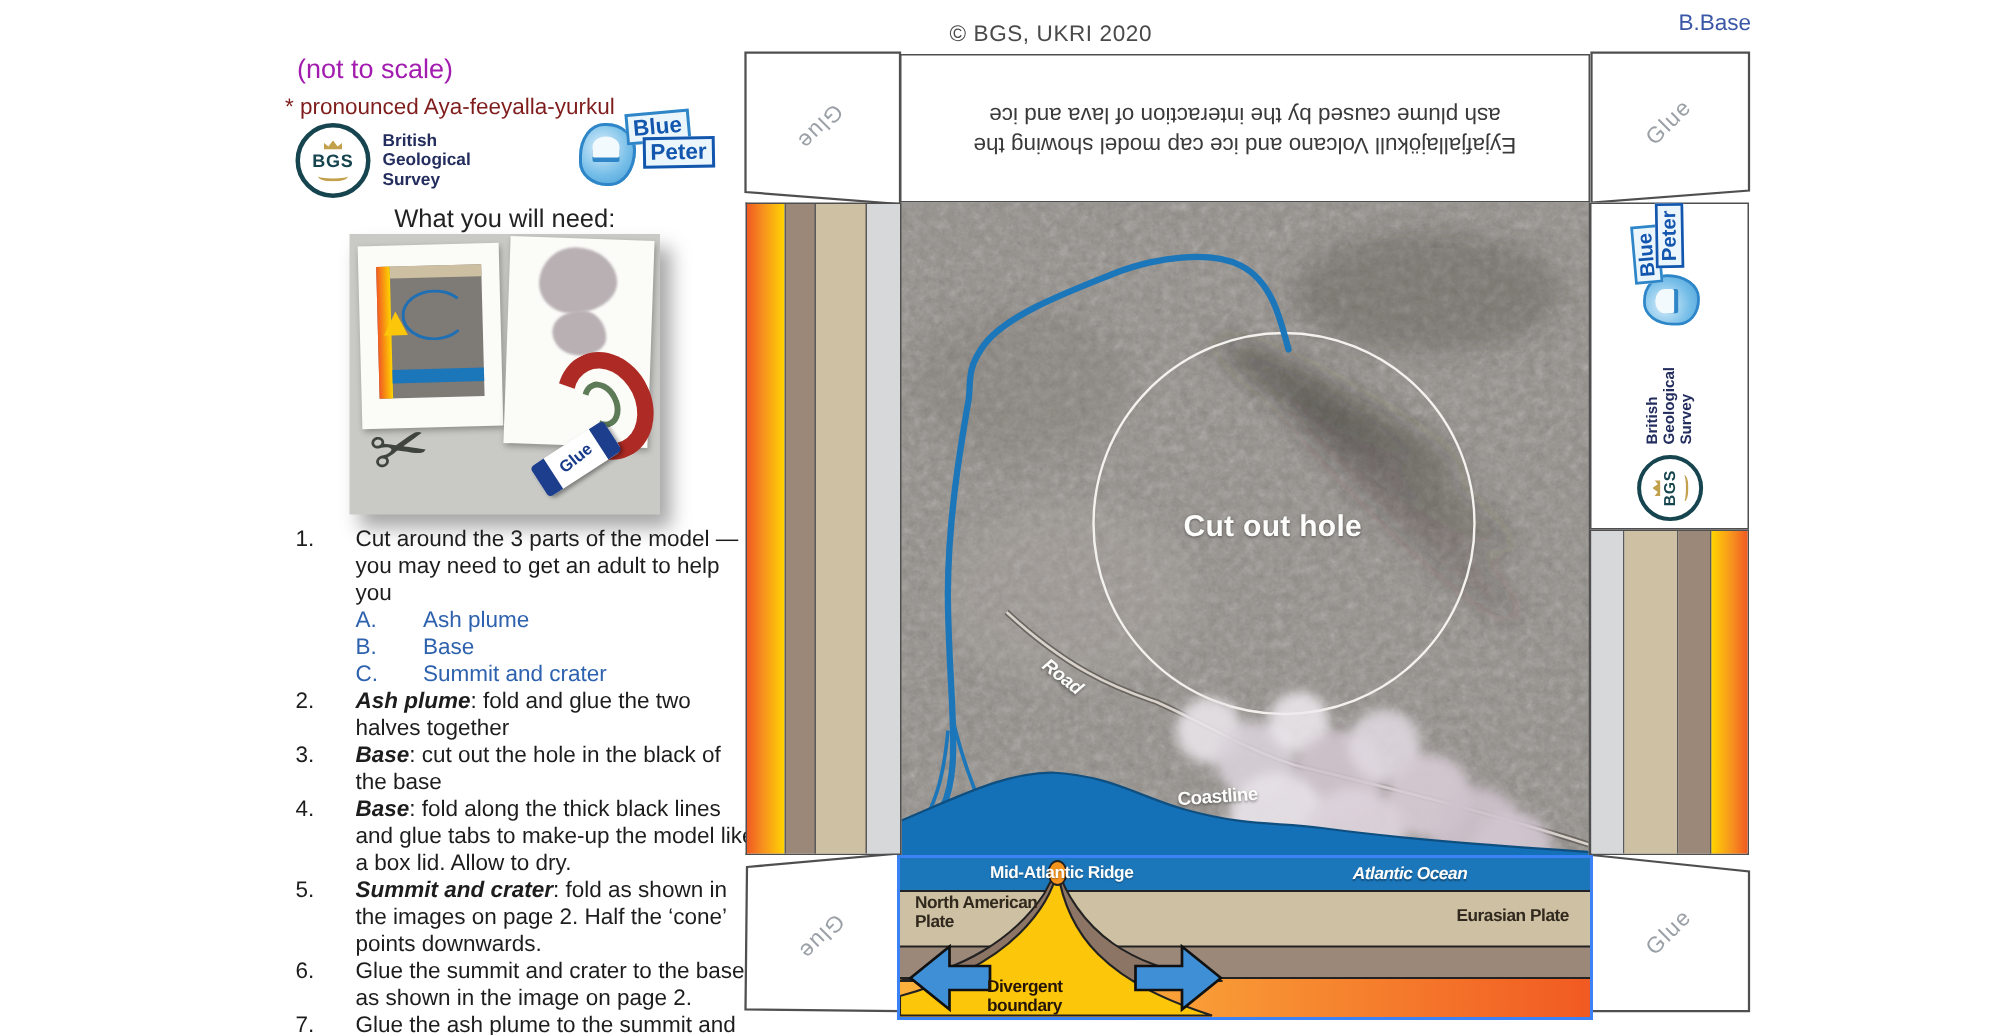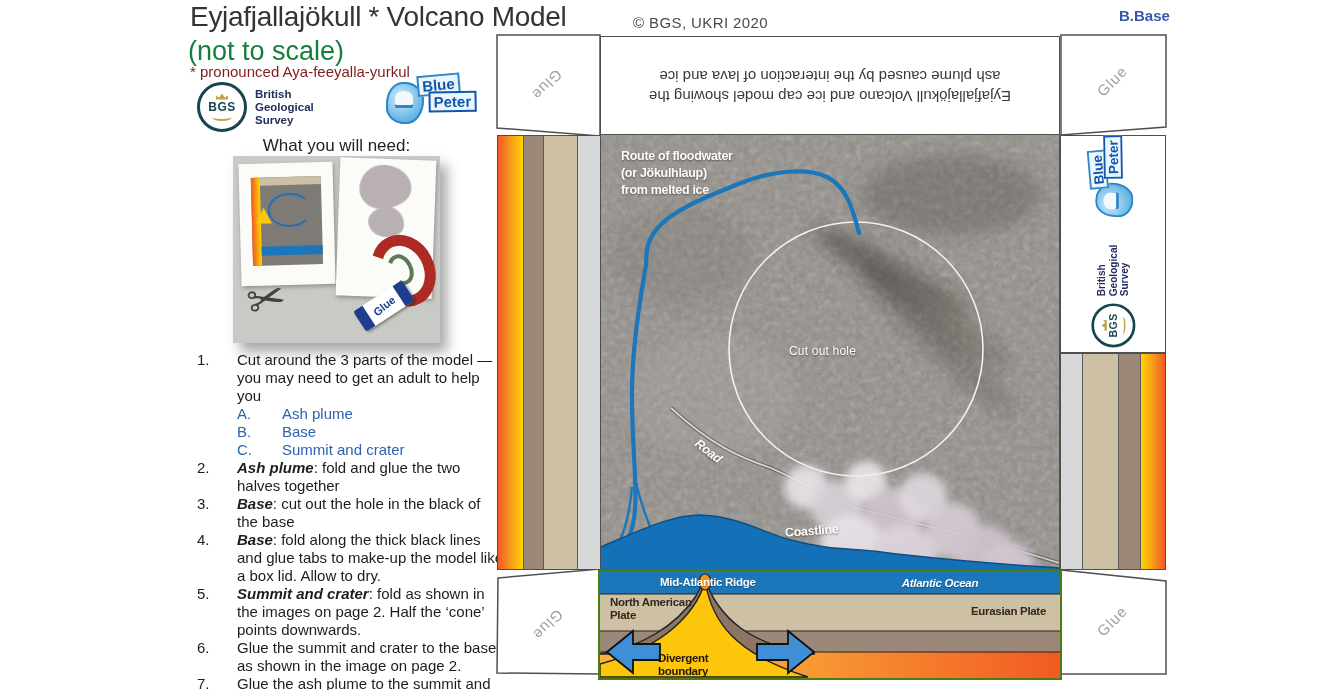--- a/index.html
+++ b/index.html
@@ -2,24 +2,24 @@
 <html><head>
 <meta charset="utf-8">
 <style>
   html,body{margin:0;padding:0;background:#fff;}
   #canvas{position:relative;width:1332px;height:690px;background:#fff;overflow:hidden;
           font-family:"Liberation Sans",sans-serif;color:#2b2b2b;}
   .abs{position:absolute;}
 
   
   .title{left:190px;top:1px;font-size:28px;letter-spacing:-.3px;color:#333;}
-  .scale-note{left:188px;top:36px;font-size:27px;color:#15803d;}
+  .scale-note{left:198px;top:36px;font-size:18px;color:#a21caf;}
   .pron{left:190px;top:63px;font-size:15px;color:#7f1d1d;}
   .copyright{left:633px;top:14px;font-size:15px;color:#4a4a4a;letter-spacing:.4px;}
-  .sheet-label{left:1119px;top:7px;font-size:15px;font-weight:bold;color:#3a57a7;}
+  .sheet-label{left:1119px;top:7px;font-size:15px;font-weight:normal;color:#3a57a7;}
 
   
   .bgs-logo{display:flex;gap:8px;align-items:center;}
   .bgs-seal{width:44px;height:44px;border:3px solid #16454f;border-radius:50%;background:#fff;
             display:flex;flex-direction:column;align-items:center;justify-content:center;gap:1px;}
   .bgs-crown{width:12px;height:6px;background:#c3a04c;
              clip-path:polygon(0 100%,0 30%,25% 70%,50% 0,75% 70%,100% 30%,100% 100%);}
   .bgs-acr{font-weight:bold;font-size:12px;letter-spacing:.5px;color:#16454f;line-height:12px;}
   .bgs-wave{width:20px;height:5px;border-bottom:2px solid #c3a04c;border-radius:50%;}
   .bgs-name{font-weight:bold;font-size:11.5px;line-height:13px;color:#232d5e;}
@@ -104,44 +104,43 @@
               border:1.5px solid #4f4f4f;box-sizing:border-box;display:flex;align-items:center;justify-content:center;}
   .side-rot{transform:rotate(-90deg);display:flex;gap:16px;align-items:center;}
 
   
   .photo{left:600px;top:135px;width:460px;height:435px;overflow:hidden;background:#8f8a85;
          box-sizing:border-box;border-left:1.5px solid #4f4f4f;border-right:1.5px solid #4f4f4f;}
   .photo-svg{position:absolute;left:0;top:0;}
   .ph-label{position:absolute;color:#fdfdfb;font-weight:bold;font-size:12.5px;line-height:17px;
             letter-spacing:-.3px;text-shadow:0 1px 2px rgba(0,0,0,.45);}
   .lbl-flood{left:20px;top:13px;}
-  .lbl-hole{left:188px;top:208px;font-weight:normal;font-size:12px;letter-spacing:.2px;}
+  .lbl-hole{left:188px;top:208px;font-weight:bold;font-size:20px;letter-spacing:.2px;}
   .lbl-ash{left:336px;top:318px;}
   .lbl-road{left:92px;top:308px;transform:rotate(38deg);font-style:italic;}
   .lbl-coast{left:184px;top:388px;transform:rotate(-4deg);}
 
   
-  .xsec{left:600px;top:570px;width:460px;height:106px;border:2px solid #4d7c0f;box-sizing:content-box;
+  .xsec{left:600px;top:570px;width:460px;height:106px;border:2px solid #3b82f6;box-sizing:content-box;
         margin-left:-2px;margin-top:0;}
   .xsec svg{display:block;}
   .xs-label{position:absolute;font-weight:bold;font-size:11.5px;letter-spacing:-.3px;line-height:13px;}
   .xs-white{color:#fdfdfb;text-shadow:0 1px 1px rgba(0,0,0,.35);}
   .xs-dark{color:#31291e;}
   .xs-ridge{left:60px;top:4px;}
   .xs-ocean{left:255px;top:5px;width:170px;text-align:center;font-style:italic;}
   .xs-na{left:10px;top:24px;}
   .xs-eur{right:14px;top:33px;}
   .xs-div{left:58px;top:80px;width:100px;text-align:left;color:#241506;}
 </style>
 </head>
 <body>
 
 <div id="canvas">
 
-  <div class="abs title">Eyjafjallajökull * Volcano Model</div>
   <div class="abs scale-note">(not to scale)</div>
   <div class="abs pron">* pronounced Aya-feeyalla-yurkul</div>
   <div class="abs copyright">© BGS,  UKRI   2020</div>
   <div class="abs sheet-label">B.Base</div>
 
   <div class="abs" style="left:197px;top:82px;">
     <div class="bgs-logo">
       <div class="bgs-seal">
         <div class="bgs-crown"></div>
         <div class="bgs-acr">BGS</div>
@@ -352,25 +351,20 @@
         <circle cx="250" cy="412" r="32" fill="#e6e0e6" opacity=".95"></circle>
         <circle cx="302" cy="424" r="34" fill="#dbd2da" opacity=".95"></circle>
         <circle cx="408" cy="432" r="26" fill="#d2c7d0" opacity=".9"></circle>
       </g>
 
       <g>
         <path d="M0,412 C40,395 70,380 100,380 C140,382 160,397 190,405 C230,416 250,413 280,417 C340,425 400,429 458,433 L460,435 L0,435 Z" fill="#1471b7"></path>
         <path d="M0,412 C40,395 70,380 100,380 C140,382 160,397 190,405 C230,416 250,413 280,417 C340,425 400,429 458,433" fill="none" stroke="#0e4f80" stroke-width="1.5"></path>
       </g>
     </svg>
-    <div class="ph-label lbl-flood">
-      <div>Route of floodwater</div>
-      <div>(or Jökulhlaup)</div>
-      <div>from melted ice</div>
-    </div>
     <div class="ph-label lbl-hole">Cut out hole</div>
     <div class="ph-label lbl-road">Road</div>
     <div class="ph-label lbl-coast">Coastline</div>
   </div>
 
   <div class="abs xsec">
     <svg width="460" height="106" viewBox="0 0 460 106">
       <defs>
         <linearGradient id="mantleGrad" x1="0" y1="0" x2="1" y2="0">
           <stop offset="0.25" stop-color="#fbb03c"></stop>

